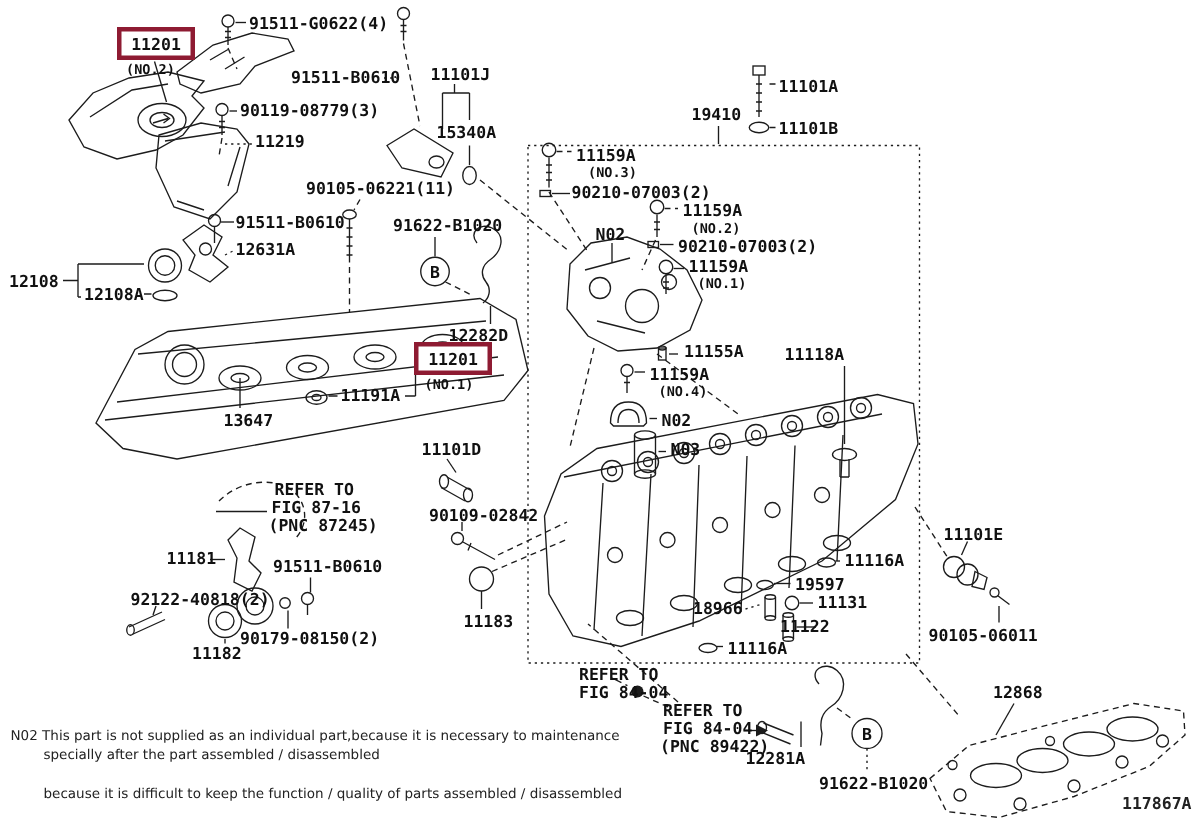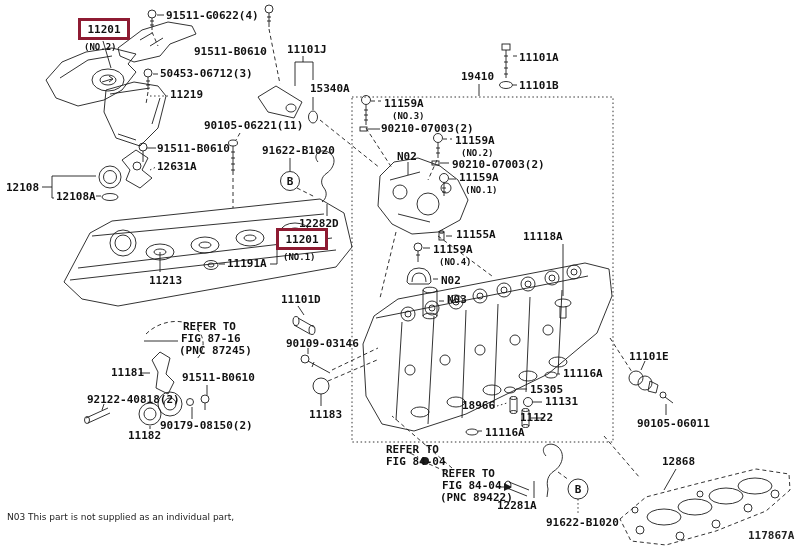--- a/index.html
+++ b/index.html
@@ -315,23 +315,23 @@
   </svg>
 
   <div class="lbl" style="left:166px;top:10px">91511-G0622(4)</div>
 
   <div class="hlbox" style="left: 78px; top: 18px; border-color: rgb(142, 27, 50);">
     <span>11201</span>
   </div>
   <div class="sub" style="left:84px;top:43px">(NO.2)</div>
 
   <div class="lbl" style="left:194px;top:46px">91511-B0610</div>
-  <div class="lbl" style="left:160px;top:68px">50453-06712(3)</div>
+  <div class="lbl" style="left:160px;top:68px">90119-08779(3)</div>
   <div class="lbl" style="left:287px;top:44px">11101J</div>
-  <div class="lbl" style="left:310px;top:83px">15340A</div>
+  <div class="lbl" style="left:291px;top:83px">15340A</div>
   <div class="lbl" style="left:170px;top:89px">11219</div>
   <div class="lbl" style="left:204px;top:120px">90105-06221(11)</div>
 
   <div class="lbl" style="left:461px;top:71px">19410</div>
   <div class="lbl" style="left:519px;top:52px">11101A</div>
   <div class="lbl" style="left:519px;top:80px">11101B</div>
 
   <div class="lbl" style="left:157px;top:143px">91511-B0610</div>
   <div class="lbl" style="left:157px;top:161px">12631A</div>
   <div class="lbl" style="left:262px;top:145px">91622-B1020</div>
@@ -350,42 +350,42 @@
   <div class="lbl" style="left:397px;top:151px">N02</div>
 
   <div class="lbl" style="left:299px;top:218px">12282D</div>
 
   <div class="hlbox" style="left: 276px; top: 228px; border-color: rgb(142, 27, 50);">
     <span>11201</span>
   </div>
   <div class="sub" style="left:283px;top:253px">(NO.1)</div>
 
   <div class="lbl" style="left:227px;top:258px">11191A</div>
-  <div class="lbl" style="left:149px;top:275px">11213</div>
+  <div class="lbl" style="left:149px;top:275px">13647</div>
 
   <div class="lbl" style="left:456px;top:229px">11155A</div>
   <div class="lbl" style="left:433px;top:244px">11159A</div>
   <div class="sub" style="left:439px;top:258px">(NO.4)</div>
   <div class="lbl" style="left:441px;top:275px">N02</div>
   <div class="lbl" style="left:447px;top:294px">N03</div>
   <div class="lbl" style="left:523px;top:231px">11118A</div>
 
   <div class="lbl" style="left:281px;top:294px">11101D</div>
-  <div class="lbl" style="left:286px;top:338px">90109-03146</div>
+  <div class="lbl" style="left:286px;top:338px">90109-02842</div>
   <div class="lbl" style="left:309px;top:409px">11183</div>
 
   <div class="lbl" style="left:563px;top:368px">11116A</div>
-  <div class="lbl" style="left:530px;top:384px">15305</div>
+  <div class="lbl" style="left:530px;top:384px">19597</div>
   <div class="lbl" style="left:545px;top:396px">11131</div>
   <div class="lbl" style="left:462px;top:400px">18966</div>
   <div class="lbl" style="left:520px;top:412px">11122</div>
   <div class="lbl" style="left:485px;top:427px">11116A</div>
 
   <div class="lbl" style="left:629px;top:351px">11101E</div>
-  <div class="lbl" style="left:637px;top:418px">90105-06011</div>
+  <div class="lbl" style="left:619px;top:418px">90105-06011</div>
   <div class="lbl" style="left:662px;top:456px">12868</div>
 
   <div class="lbl" style="left:183px;top:321px">REFER TO</div>
   <div class="lbl" style="left:181px;top:333px">FIG 87-16</div>
   <div class="lbl" style="left:179px;top:345px">(PNC 87245)</div>
 
   <div class="lbl" style="left:111px;top:367px">11181</div>
   <div class="lbl" style="left:182px;top:372px">91511-B0610</div>
   <div class="lbl" style="left:87px;top:394px">92122-40818(2)</div>
   <div class="lbl" style="left:160px;top:420px">90179-08150(2)</div>
@@ -395,18 +395,24 @@
   <div class="lbl" style="left:386px;top:456px">FIG 84-04</div>
   <div class="lbl" style="left:442px;top:468px">REFER TO</div>
   <div class="lbl" style="left:442px;top:480px">FIG 84-04</div>
   <div class="lbl" style="left:440px;top:492px">(PNC 89422)</div>
 
   <div class="lbl" style="left:497px;top:500px">12281A</div>
   <div class="lbl" style="left:546px;top:517px">91622-B1020</div>
 
   <div class="figid" style="left:748px;top:530px">117867A</div>
 
-  <div class="note" style="left:7px;top:512px">
-    <span>N03</span>
-    <span>This part is not supplied as an individual part,</span>
+  <div class="note" style="left:7px;top:486px">
+    <span>N02</span>
+    <span>This part is not supplied as an individual part,because it is necessary to maintenance</span>
   </div>
+  <div class="note" style="left:29px;top:499px">
+    <span>specially after the part assembled / disassembled</span>
+  </div>
+  <div class="note" style="left:29px;top:525px">
+    <span>because it is difficult to keep the function / quality of parts assembled / disassembled</span>
+  </div>
 
 </div>
 
 </body></html>

